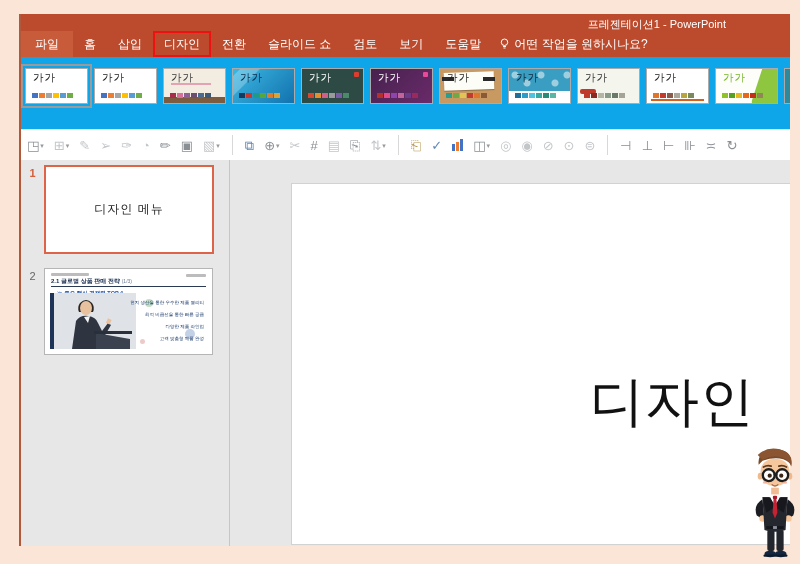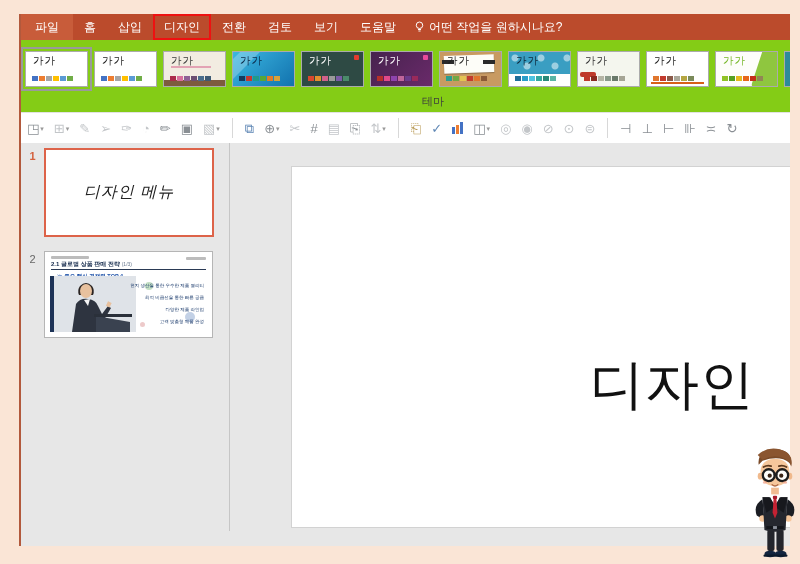--- a/index.html
+++ b/index.html
@@ -16,21 +16,21 @@
 
   
   .tabrow { height:26px; background:#bb4b2c; display:flex; align-items:stretch; color:#fff; font-size:12px; }
   .tab { display:flex; align-items:center; padding:0 11px; cursor:default; white-space:nowrap; }
   .tab.file { background:#c85c3a; padding:0 14px; }
   .tab.active-boxed { border:2px solid #ee1111; padding:0 9px; }
   .tellme { display:flex; align-items:center; gap:5px; padding:0 8px; white-space:nowrap; }
   .bulb { width:9px; height:13px; }
 
   
-  .ribbon { height:73px; background:#84cc16; border-bottom:1px solid #e2e2e2; position:relative; }
+  .ribbon { height:73px; background:#0ea5e9; border-bottom:1px solid #e2e2e2; position:relative; }
   .gallery { position:absolute; left:4px; top:11px; display:flex; gap:6px; width:790px; }
   .theme { width:63px; height:36px; border:1px solid #ababab; background:#fff; position:relative;
            overflow:hidden; flex:0 0 auto; }
   .theme .tt { position:absolute; left:7px; top:2px; font-size:10.5px; letter-spacing:1px; }
   .theme .sw { position:absolute; left:6px; bottom:5px; display:flex; gap:1px; }
   .theme .sw i { width:6px; height:5px; display:block; }
   .theme.selected { outline:2px solid #9a9a9a; outline-offset:2px; }
   .theme .deco { position:absolute; }
   .group-label { position:absolute; left:0; right:0; bottom:3px; text-align:center; padding-left:55px;
                  font-size:11px; color:#3d3d3d; }
@@ -48,21 +48,21 @@
 
   
   .content { display:flex; height:388px; }
   .slidepanel { width:209px; background:#e7e7e7; border-right:1px solid #c6c6c6; padding-top:5px; }
   .slide-row { display:flex; margin-bottom:14px; }
   .slide-num { width:23px; text-align:center; font-size:11px; padding-top:2px; }
   .slide-num.sel { color:#d4613e; font-weight:bold; }
   .slide-num.normal { color:#666; }
   .thumb1 { width:170px; height:89px; background:#fff; border:2px solid #dd6349;
             display:flex; align-items:center; justify-content:center; }
-  .thumb1 span { font-size:16px; color:#222; letter-spacing:1px;font-style:italic; }
+  .thumb1 span { font-size:12px; color:#222; letter-spacing:1px; }
   .thumb2 { width:169px; height:87px; background:#fff; border:1px solid #b5b5b5; position:relative; overflow:hidden; }
   .t2-microbar { position:absolute; background:#bcbcbc; height:2.5px; border-radius:1px; }
   .t2-title { position:absolute; left:6px; top:8px; font-size:6px; font-weight:bold; color:#12284a; white-space:nowrap; }
   .t2-title em { font-style:normal; font-weight:normal; font-size:5px; color:#6a7a90; }
   .t2-line { position:absolute; left:6px; right:6px; top:17px; height:1px; background:#2a3a55; }
   .t2-sub { position:absolute; left:12px; top:21px; font-size:5.5px; font-weight:bold; color:#2255aa; white-space:nowrap; }
   .t2-photo { position:absolute; left:5px; bottom:5px; width:86px; height:56px; background:#dde1e7; }
   .t2-strip { position:absolute; left:0; top:0; bottom:0; width:4px; background:#1d3357; }
   .t2-bullets { position:absolute; right:8px; top:31px; text-align:right; }
   .t2-bullets div { font-size:4.5px; color:#1a3a6b; margin-bottom:7px; white-space:nowrap; }
@@ -94,28 +94,32 @@
       radial-gradient(circle at 18px 14px, rgba(255,255,255,.5) 3px, transparent 4px),
       radial-gradient(circle at 32px 6px, rgba(255,255,255,.5) 3px, transparent 4px),
       radial-gradient(circle at 46px 14px, rgba(255,255,255,.5) 3px, transparent 4px),
       radial-gradient(circle at 58px 6px, rgba(255,255,255,.5) 3px, transparent 4px); }
 </style>
 </head>
 <body>
 
 <div class="window">
 
+  <div class="titlebar">
+    <span class="title-text">프레젠테이션1  -  PowerPoint</span>
+  </div>
 
   <div class="tabrow" id="tabrow">
 
     <div class="tab file" style="background: rgb(200, 92, 58);">파일</div>
       <div class="tab">홈</div>
       <div class="tab">삽입</div>
       <div class="tab active-boxed" style="border-color: rgb(238, 17, 17);">디자인</div>
       <div class="tab">전환</div>
+      <div class="tab">슬라이드 쇼</div>
       <div class="tab">검토</div>
       <div class="tab">보기</div>
       <div class="tab">도움말</div>
       <div class="tellme">
       <svg class="bulb" viewBox="0 0 10 14">
         <circle cx="5" cy="4.5" r="3.6" fill="none" stroke="#fff" stroke-width="1.1"></circle>
         <rect x="3.4" y="8.6" width="3.2" height="1.2" fill="#fff"></rect>
         <rect x="3.8" y="10.4" width="2.4" height="1" fill="#fff"></rect>
       </svg>
       <span>어떤 작업을 원하시나요?</span>
@@ -254,21 +258,20 @@
             <i style="background: rgb(144, 194, 38);"></i>
             <i style="background: rgb(84, 160, 33);"></i>
             <i style="background: rgb(230, 185, 30);"></i>
             <i style="background: rgb(231, 102, 24);"></i>
             <i style="background: rgb(196, 47, 26);"></i>
             <i style="background: rgb(145, 134, 85);"></i>
           </span>
         </div>
         <div class="theme" style="background: rgb(46, 138, 154);"></div>
       </div>
-    <div class="group-label">테마</div>
   </div>
 
   <div class="toolbar" id="toolbar">
       <div class="ticon">◳<span class="caret">▾</span></div>
       <div class="ticon faint">⊞<span class="caret">▾</span></div>
       <div class="ticon faint">✎</div>
       <div class="ticon faint">➢</div>
       <div class="ticon faint">✑</div>
       <div class="ticon faint">◔</div>
       <div class="ticon">✏</div>

